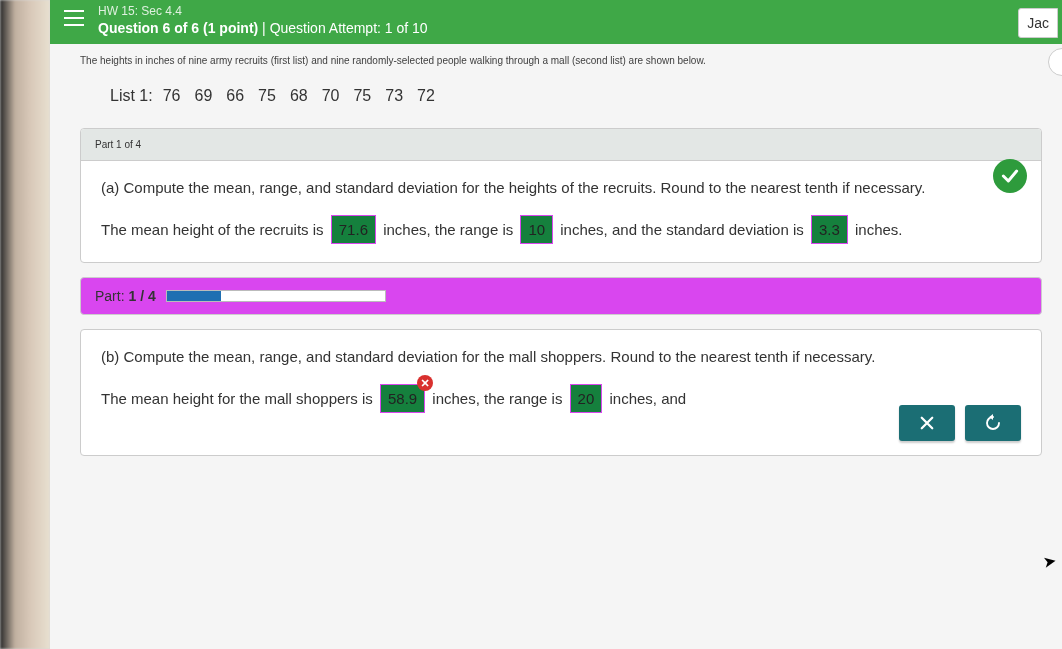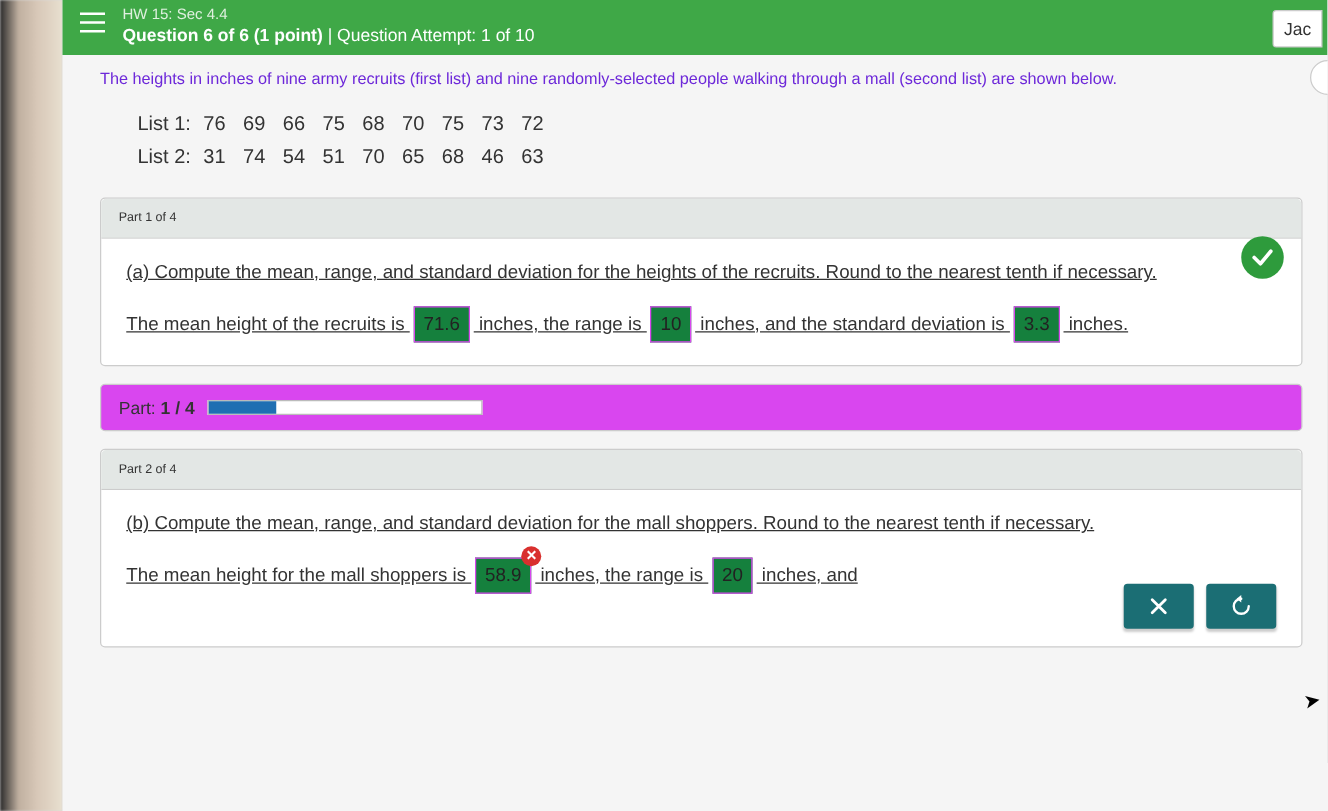--- a/index.html
+++ b/index.html
@@ -54,21 +54,21 @@
     font-size:14px;
     border-radius:3px 0 0 3px;
     border:1px solid #ccc;
   }
   .content {
     flex:1;
     padding: 10px 20px 10px 30px;
     overflow: hidden;
     color:#333;
   }
-  .prompt { font-size: 13px; color:#6d28d9; margin-bottom: 14px; line-height:1.4; }
+  .prompt { font-size: 10px; color:#404040; margin-bottom: 14px; line-height:1.4; }
   .lists { margin: 0 0 18px 28px; font-size: 16px; color:#333; }
   .lists table td { padding: 3px 12px 3px 0; text-align:left;margin-top:21px;}
   .lists .lbl { padding-right: 8px; }
   .part-card {
     border: 1px solid #ccc;
     border-radius: 4px;
     margin-bottom: 14px;
     background:#fff;
     position: relative;
   }
@@ -78,21 +78,20 @@
     font-size: 10px;
     color:#333;
     border-bottom:1px solid #ccc;
     border-radius:4px 4px 0 0;
   }
   .part-body {
     padding: 14px 20px 18px 20px;
     font-size: 15px;
     color:#333;
     line-height:1.7;
-    text-decoration:underline;
   }
   .part-body .sub { margin-bottom: 14px; }
   .ansbox {
     display:inline-block;
     border:1px solid #d946ef;
     padding: 1px 7px;
     margin: 0 3px;
     font-size: 15px;
     color:#222;
     background:#15803d;
@@ -201,32 +200,20 @@
           <td>76</td>
           <td>69</td>
           <td>66</td>
           <td>75</td>
           <td>68</td>
           <td>70</td>
           <td>75</td>
           <td>73</td>
           <td>72</td>
         </tr>
-        <tr>
-          <td class="lbl">List 2:</td>
-          <td>31</td>
-          <td>74</td>
-          <td>54</td>
-          <td>51</td>
-          <td>70</td>
-          <td>65</td>
-          <td>68</td>
-          <td>46</td>
-          <td>63</td>
-        </tr>
       </tbody>
         </table>
     </div>
 
     <div class="part-card">
       <div class="part-head">Part 1 of 4</div>
       <div class="check-badge">
         <svg viewBox="0 0 24 24">
             <path d="M4 12 L10 18 L20 6" stroke="#fff" stroke-width="3.5" fill="none" stroke-linecap="round" stroke-linejoin="round"></path>
           </svg>
@@ -240,21 +227,20 @@
     </div>
 
     <div class="progress-row">
       <span><span>Part: </span><b>1 / 4</b></span>
       <div class="pbar">
         <div class="pbar-fill"></div>
       </div>
     </div>
 
     <div class="part-card part2">
-      <div class="part-head">Part 2 of 4</div>
       <div class="part-body">
         <div class="sub">(b) Compute the mean, range, and standard deviation for the mall shoppers. Round to the nearest tenth if necessary.</div>
         <div>
           <span>The mean height for the mall shoppers is </span><span class="ansbox wrong">58.9</span><span> inches, the range is </span><span class="ansbox">20</span><span> inches, and</span>
         </div>
         <div class="btnrow">
           <div class="btn">
             <svg width="18" height="18" viewBox="0 0 24 24">
                 <path d="M5 5 L19 19 M19 5 L5 19" stroke="#fff" stroke-width="3" stroke-linecap="round"></path>
               </svg>

